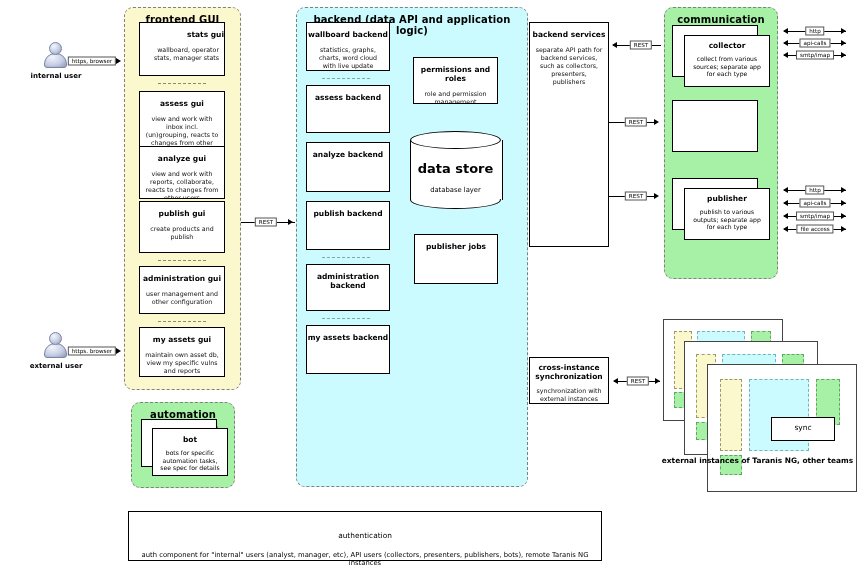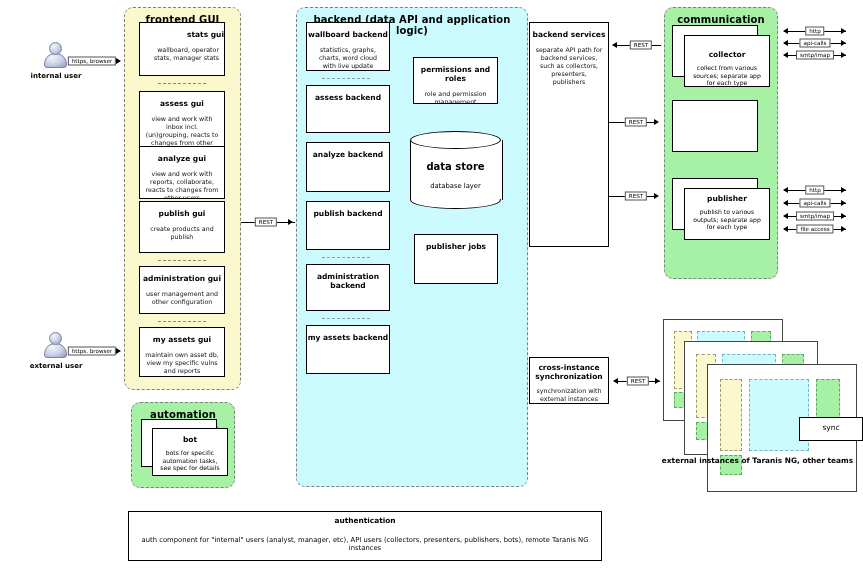--- a/index.html
+++ b/index.html
@@ -54,35 +54,35 @@
   
   .cyl{position:absolute;}
   .cyl .body{position:absolute;left:0;top:9px;width:100%;height:calc(100% - 18px);
        background:#fff;border-left:1px solid #000;border-right:1px solid #000;}
   .cyl .top{position:absolute;left:0;top:0;width:100%;height:18px;background:#fff;
        border:1px solid #000;border-radius:50%;box-sizing:border-box;}
   .cyl .bot{position:absolute;left:0;bottom:0;width:100%;height:18px;background:#fff;
        border:1px solid #000;border-radius:50%;box-sizing:border-box;
        clip-path:polygon(0 45%,100% 45%,100% 110%,0 110%);}
   .cyl .txt{position:absolute;left:0;right:0;top:30px;text-align:center;}
-  .cyl .t{font-size:10px;font-weight:bold;}
+  .cyl .t{font-size:13px;font-weight:bold;}
   .cyl .d{font-size:6.8px;margin-top:10px;}
 
   
   .thumb{position:absolute;background:#fff;border:1px solid #444;}
   .thumb .ty{position:absolute;background:#fbf8cd;border:1px dashed #9a9a6a;}
   .thumb .tc{position:absolute;background:#ccfbff;border:1px dashed #6fb6bd;}
   .thumb .tg{position:absolute;background:#a6f1a6;border:1px dashed #5fa85f;}
   .synclbl{position:absolute;background:#fff;border:1px solid #000;text-align:center;
       font-size:7.5px;line-height:20px;}
   .extcap{position:absolute;font-size:7.4px;font-weight:bold;text-align:center;}
 
   
   .authbox{position:absolute;background:#fff;border:1px solid #000;text-align:center;}
-  .authbox .t{font-size:7.4px;font-weight:bold;margin-top:4px;}
+  .authbox .t{font-size:7.4px;font-weight:normal;margin-top:19px;}
   .authbox .d{font-size:6.8px;margin-top:11px;}
 </style>
 </head>
 <body>
 
 <div class="actor" style="left:42px;top:42px;">
   <div class="body"></div>
   <div class="head2"></div>
   <div class="cap">internal user</div>
 </div>
@@ -222,21 +222,21 @@
 <div class="arrowL" style="left:613px;top:378px;"></div>
 <div class="arrowR" style="left:655px;top:378px;"></div>
 
 <div class="abs group g-green" style="left:664px;top:7px;width:114px;height:272px;">
   <div class="group-title">communication components</div>
 </div>
 
 <div class="stackwrap" style="left:672px;top:25px;width:100px;height:62px;">
   <div class="back" style="width:84px;height:50px;"></div>
   <div class="front" style="left:12px;top:10px;width:84px;height:50px;">
-    <div class="t" style="font-size:7.5px;font-weight:bold;margin-top:14px;">collector</div>
+    <div class="t" style="font-size:7.5px;font-weight:bold;margin-top:5px;">collector</div>
     <div class="d" style="font-size:6.1px;line-height:7.5px;margin-top:5px;padding:0 4px;">collect from various sources; separate app for each type</div>
   </div>
 </div>
 
 <div class="stackwrap" style="left:672px;top:100px;width:100px;height:62px;">
   <div class="back" style="width:84px;height:50px;"></div>
 </div>
 
 <div class="stackwrap" style="left:672px;top:178px;width:100px;height:62px;">
   <div class="back" style="width:84px;height:50px;"></div>
@@ -292,19 +292,19 @@
   <div class="tc" style="left:37px;top:12px;width:52px;height:36px;"></div>
   <div class="tg" style="left:97px;top:12px;width:20px;height:27px;"></div>
   <div class="tg" style="left:11px;top:80px;width:18px;height:16px;"></div>
 </div>
 <div class="thumb" style="left:707px;top:364px;width:148px;height:126px;">
   <div class="ty" style="left:12px;top:14px;width:20px;height:70px;"></div>
   <div class="tc" style="left:41px;top:14px;width:58px;height:70px;"></div>
   <div class="tg" style="left:108px;top:14px;width:22px;height:44px;"></div>
   <div class="tg" style="left:12px;top:90px;width:20px;height:18px;"></div>
 </div>
-<div class="synclbl" style="left:771px;top:417px;width:62px;height:22px;margin-left:28px;">sync</div>
+<div class="synclbl" style="left:771px;top:417px;width:62px;height:22px;">sync</div>
 <div class="extcap" style="left:655px;top:456px;width:205px;">external instances of Taranis NG, other teams</div>
 
 <div class="authbox" style="left:128px;top:511px;width:472px;height:48px;">
   <div class="t">authentication</div>
   <div class="d">auth component for "internal" users (analyst, manager, etc), API users (collectors, presenters, publishers, bots), remote Taranis NG instances</div>
 </div>
 
 </body></html>

